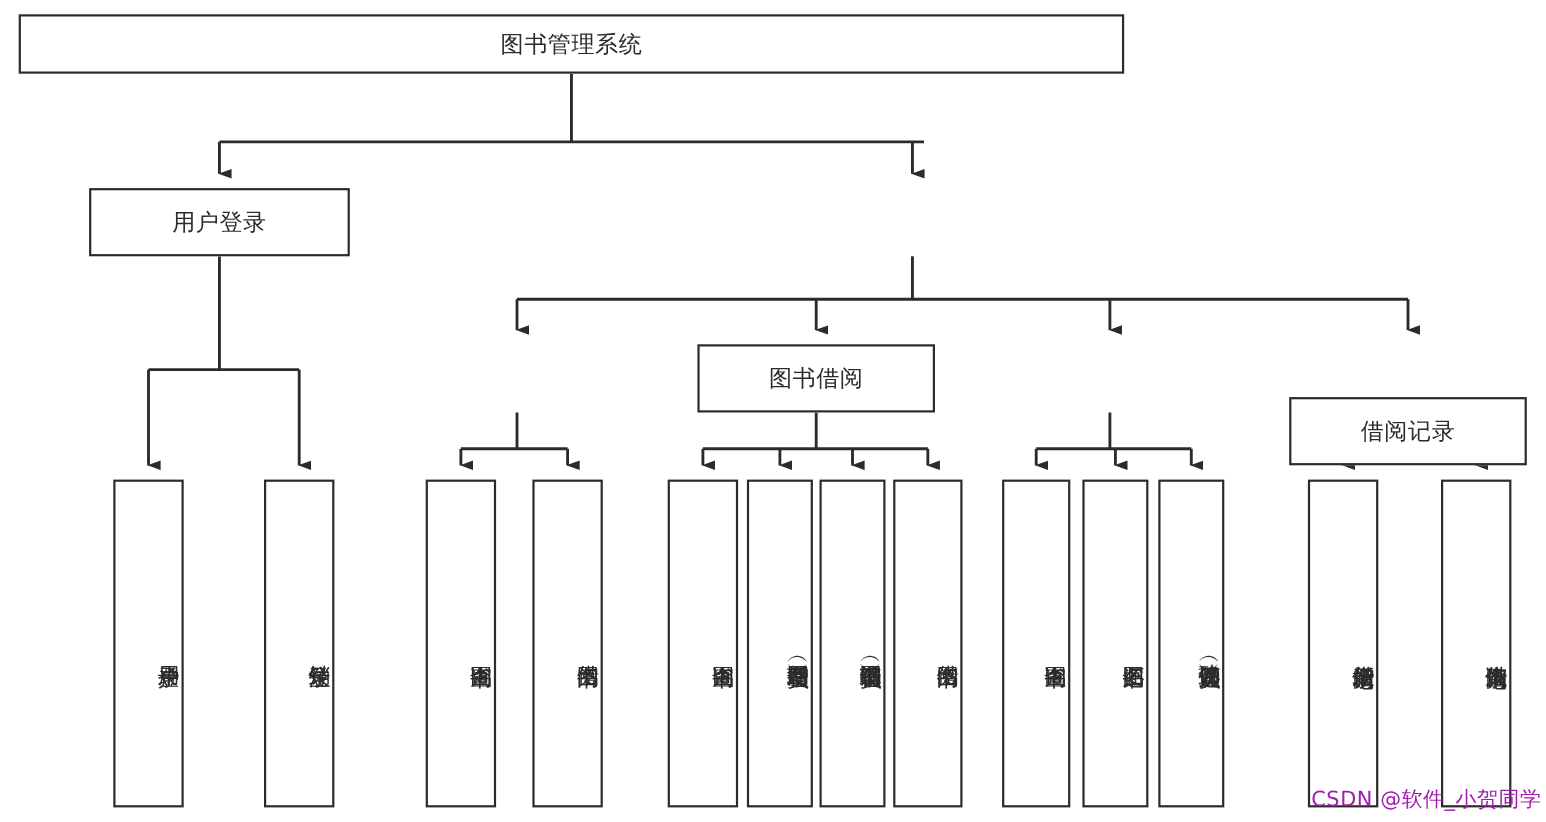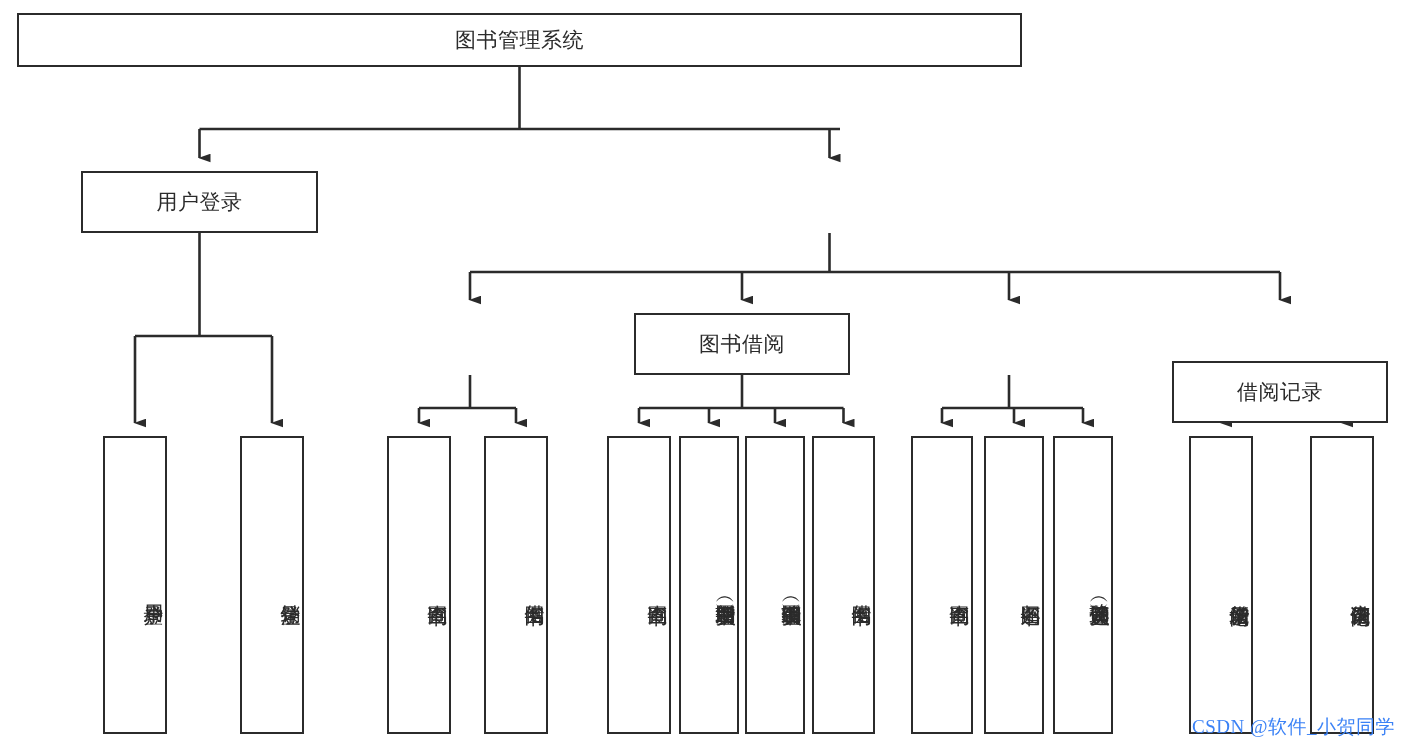--- a/index.html
+++ b/index.html
@@ -54,25 +54,24 @@
     overflow: hidden;
   }
   .node-v .vtext {
     writing-mode: vertical-rl;
     text-orientation: upright;
     display: block;
   }
   .watermark {
     position: absolute;
     font-size: 19px;
-    color: #3b82f6;
+    color: #a21caf;
     white-space: nowrap;
     letter-spacing: 0.5px;
     user-select: none;
-    font-family: Liberation Serif, serif;
   }
 </style>
 </head>
 <body>
 
 <div id="diagram-root">
 
   <svg id="connectors" viewBox="0 0 1405 747" width="1405" height="747" xmlns="http://www.w3.org/2000/svg">
     <defs>
       <marker id="arrowhead" markerWidth="9" markerHeight="12" refX="4.5" refY="11" orient="auto" markerUnits="userSpaceOnUse">

